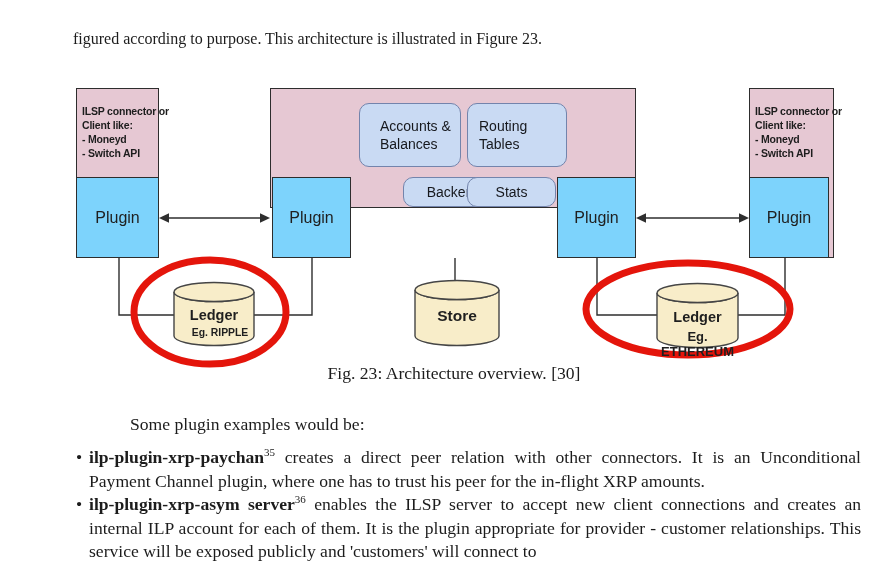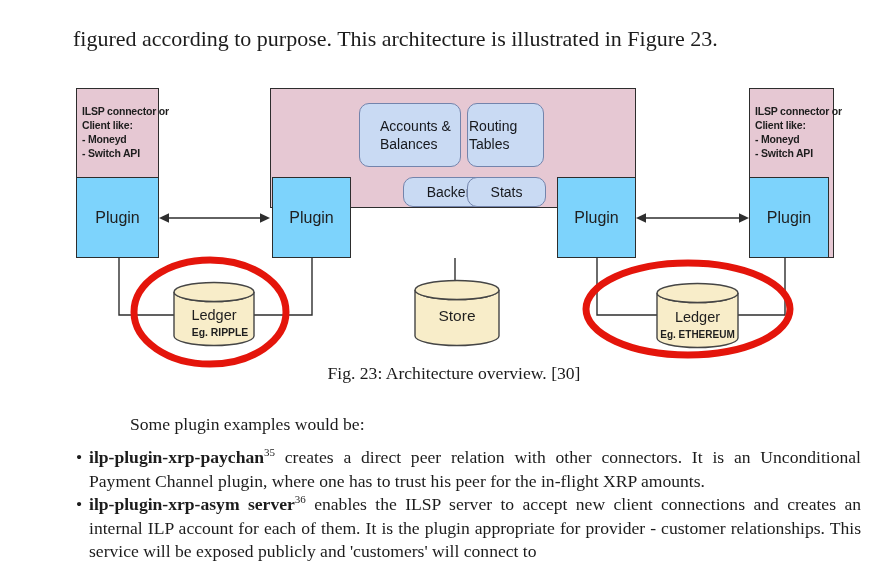--- a/index.html
+++ b/index.html
@@ -3,21 +3,21 @@
 <meta charset="utf-8">
 <style>
   * { margin:0; padding:0; box-sizing:border-box; }
   html,body { width:869px; height:578px; }
   body { position:relative; overflow:hidden; background:#ffffff;
          font-family:"Liberation Sans", sans-serif; }
   .serif { font-family:"Liberation Serif", serif; color:#1c1c1c; }
 
   
   #intro    { position:absolute; left:73px; top:27px; width:720px;
-              font-size:22px; line-height:23.5px; }
+              font-size:16px; line-height:23.5px; }
   #caption  { position:absolute; left:54px; top:362px; width:800px;
               text-align:center; font-size:17.6px; line-height:23.5px; }
   #examples { position:absolute; left:90px; top:413px; width:700px;
               font-size:17.6px; line-height:23.5px;margin-left:40px; }
   #bullets  { position:absolute; left:78px; top:446px; width:783px;
               font-size:17.6px; line-height:23.5px; }
   .bullet   { position:relative; padding-left:11px; text-align:justify; }
   .dot      { position:absolute; left:-2px; top:0; }
   .term     { font-weight:700; }
   sup       { font-size:11px; line-height:0; }
@@ -35,38 +35,38 @@
   #left-plugin     { left:76px;  top:177px; width:83px;  height:81px; }
   #connector       { left:270px; top:88px;  width:366px; height:120px; }
   #conn-plugin-l   { left:272px; top:177px; width:79px;  height:81px; }
   #conn-plugin-r   { left:557px; top:177px; width:79px;  height:81px; }
   #right-ilsp      { left:749px; top:88px;  width:85px;  height:170px; }
   #right-plugin    { left:749px; top:177px; width:80px;  height:81px; }
   .module { position:absolute; background:#c9daf3; border:1.6px solid #7384ac;
             border-radius:10px; color:#16181d; display:flex; align-items:center;
             font-size:14px; line-height:1.3; }
   #accounts { left:359px; top:103px; width:102px; height:64px; padding-left:20px; }
-  #routing  { left:467px; top:103px; width:77px;  height:64px; padding-left:1px; }
+  #routing  { left:467px; top:103px; width:100px;  height:64px; padding-left:11px; }
   #backend  { left:359px; top:177px; width:102px; height:30px; justify-content:center;margin-left:44px; }
-  #stats    { left:467px; top:177px; width:79px;  height:30px; justify-content:center; }
+  #stats    { left:467px; top:177px; width:89px;  height:30px; justify-content:center; }
   .connector-name { position:absolute; left:0; right:0; bottom:5px;
                     text-align:center; font-size:15px; color:#1e1e1e; }
 
   
   #overlay { position:absolute; left:0; top:0; z-index:5; pointer-events:none; }
   .ln  { stroke:#2e2e2e; stroke-width:1.4; fill:none; }
   .ah  { fill:#2e2e2e; stroke:none; }
   .cyl { fill:#f8edc9; stroke:#454545; stroke-width:1.4; }
   .red { fill:none; stroke:#e4150b; stroke-width:7; }
-  .cyl-label { position:absolute; z-index:6; text-align:center; color:#1f1f1f; }
+  .cyl-label { position:absolute; z-index:6; text-align:center; color:#1f1f1f;font-weight:bold; }
   #ledger-l-label { left:174px; top:307px; width:80px; font-size:14.5px; }
   #ledger-l-sub   { left:174px; top:327px; width:92px; font-size:10.4px; font-weight:700; }
   #store-label    { left:415px; top:307px; width:84px; font-size:15.5px; }
   #ledger-r-label { left:657px; top:309px; width:81px; font-size:14.5px; }
-  #ledger-r-sub   { left:657px; top:329px; width:81px; font-size:10px; font-weight:700; }
+  #ledger-r-sub   { left:657px; top:329px; width:81px; font-size:13px; font-weight:700; }
 </style>
 </head>
 <body>
 
 <p id="intro" class="serif">figured according to purpose. This architecture is illustrated in Figure 23.</p>
 
 <div class="box pink" id="left-ilsp">
   <div class="ilsp-text">
     <div>ILSP connector or</div>
     <div>Client like:</div>

